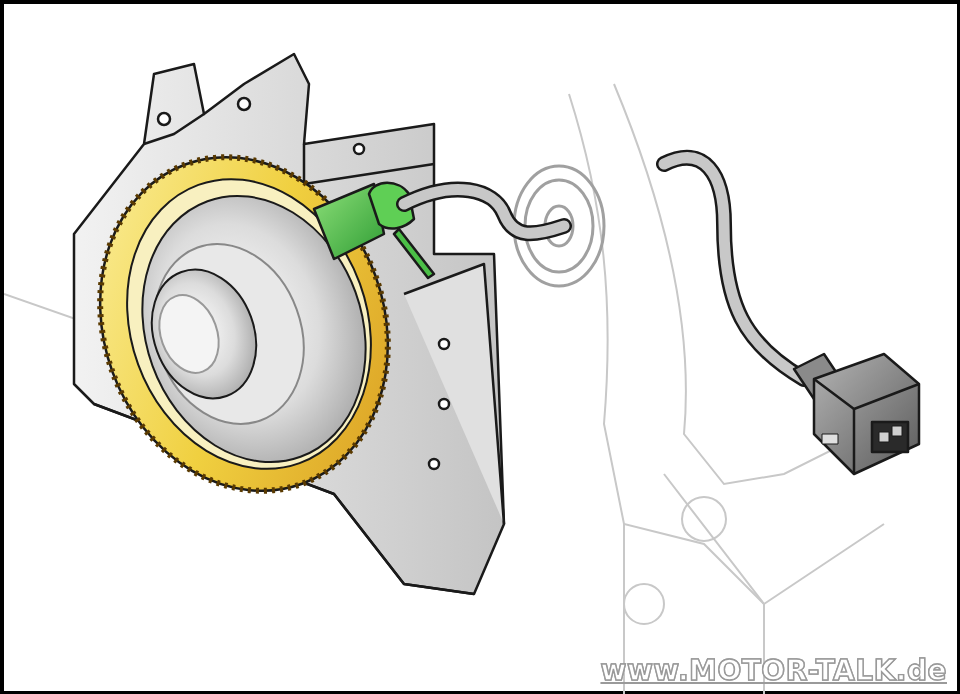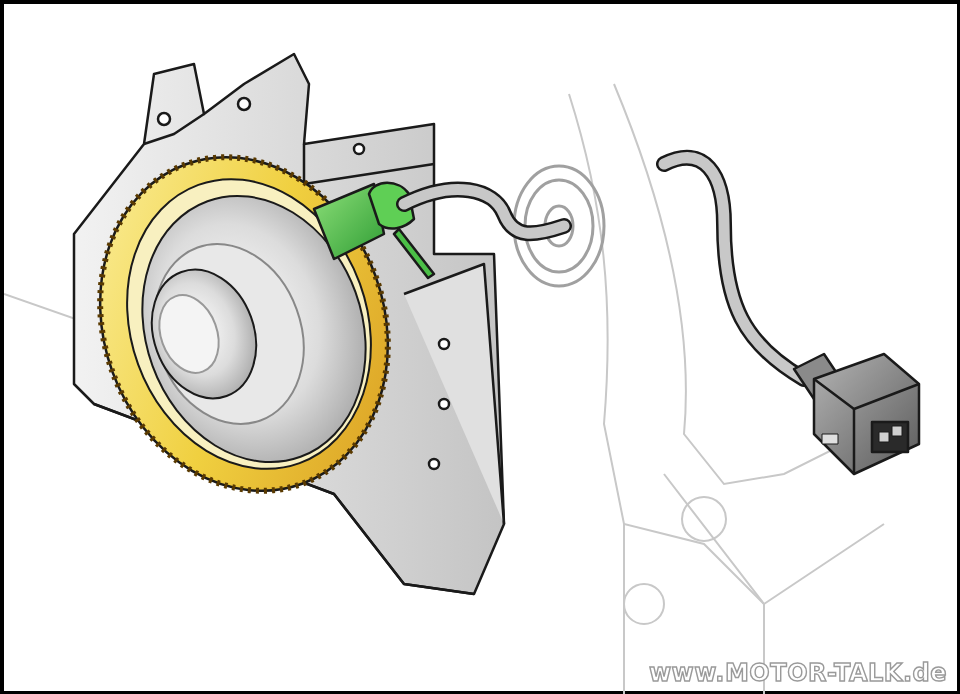--- a/index.html
+++ b/index.html
@@ -1,19 +1,19 @@
 <!DOCTYPE html>
 <html><head>
 <meta charset="utf-8">
 <style>
   html, body { margin: 0; padding: 0; background: #ffffff; }
   body { width: 960px; height: 694px; position: relative; overflow: hidden; font-family: "Liberation Sans", sans-serif; }
   .frame { position: absolute; left: 0; top: 0; width: 960px; height: 694px; box-sizing: border-box; border: 4px solid #000; border-right-width: 3px; border-bottom-width: 3px; background: #fff; }
   svg.illustration { position: absolute; left: 0; top: 0; }
-  .watermark { position: absolute; right: 10px; bottom: 4px; font-family: "DejaVu Sans", sans-serif; font-weight: bold; font-size: 24px; letter-spacing: 0.5px; color: #ffffff; -webkit-text-stroke: 1.4px #9a9a9a; text-shadow: 0 0 1px #bbb; }
+  .watermark { position: absolute; right: 10px; bottom: 4px; font-family: "DejaVu Sans", sans-serif; font-weight: bold; font-size: 28px; letter-spacing: 0.5px; color: #ffffff; -webkit-text-stroke: 1.4px #9a9a9a; text-shadow: 0 0 1px #bbb; text-decoration: underline; }
 </style>
 </head>
 <body>
 
 <div class="frame">
   <svg class="illustration" width="960" height="694" viewBox="0 0 960 694" xmlns="http://www.w3.org/2000/svg">
     <defs>
       <linearGradient id="gearGrad" x1="0" y1="0" x2="1" y2="1">
         <stop offset="0" stop-color="#fbf0a0"></stop>
         <stop offset="0.5" stop-color="#f0d040"></stop>

